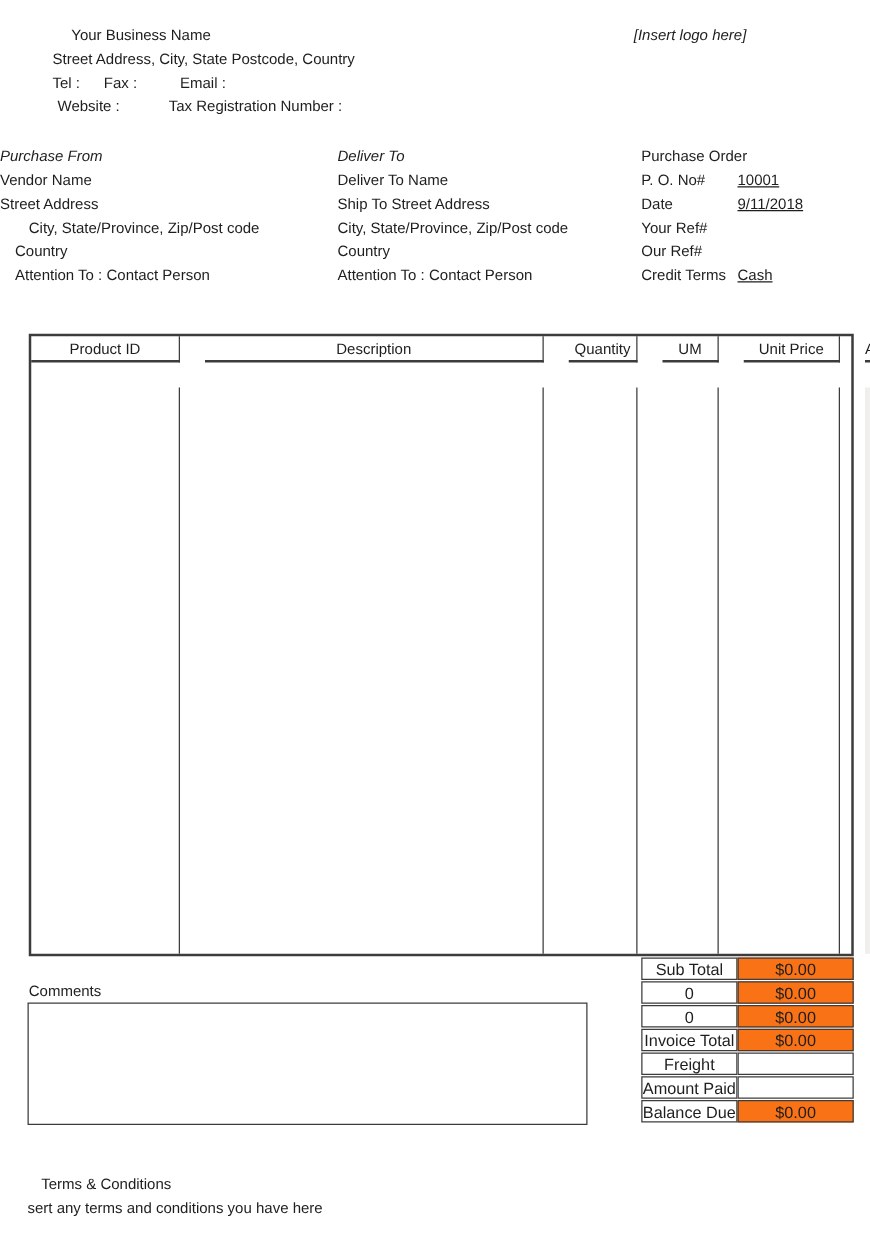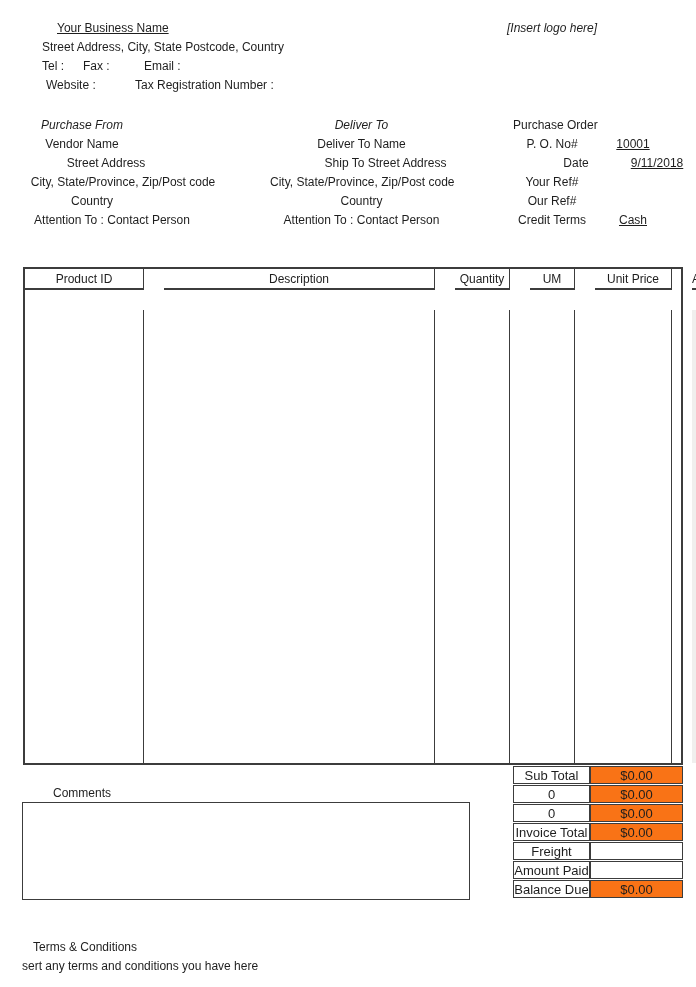--- a/index.html
+++ b/index.html
@@ -6,42 +6,42 @@
   .page{
     position:relative;
     width:696px;height:987px;
     background:#ffffff;
     font-family:"Liberation Sans",sans-serif;
     font-size:12px;
     color:#1e1e1e;
     overflow:hidden;
   }
   .abs{position:absolute;white-space:nowrap;}
-  .ctr{text-align:center;}
+  .ctr{text-align:left;}
   .it{font-style:italic;}
 
   
-  .biz-name{left:57px;top:21px;text-decoration:underline;}
+  .biz-name{left:57px;top:21px;}
   .biz-addr{left:42px;top:40px;}
   .lbl-tel{left:42px;top:59px;}
   .lbl-fax{left:83px;top:59px;}
   .lbl-email{left:144px;top:59px;}
   .lbl-web{left:46px;top:78px;}
   .lbl-taxreg{left:135px;top:78px;}
   .logo-ph{left:507px;top:21px;font-style:italic;}
 
   
   .pf-line{left:0;width:164px;}
   .pf-city{left:23px;width:200px;}
   .pf-country{left:12px;width:160px;}
   .pf-att{left:12px;width:200px;}
   .dt-line{left:270px;width:183px;}
   .po-lbl{left:513px;width:78px;}
   .po-val{left:590px;width:86px;text-decoration:underline;}
-  .r0{top:118px;} .r1{top:137px;} .r2{top:156px;padding-left:24px;} .r3{top:175px;} .r4{top:194px;} .r5{top:213px;}
+  .r0{top:118px;} .r1{top:137px;} .r2{top:156px;} .r3{top:175px;} .r4{top:194px;} .r5{top:213px;}
 
   
   .items-table{
     position:absolute;left:23px;top:267px;width:660px;height:498px;
     border:2px solid #3c3c3c;box-sizing:border-box;
     display:grid;
     grid-template-columns:119px 271px 55px 45px 77px 1fr;
     grid-template-rows:21px 1fr;
     gap:20px;
   }

